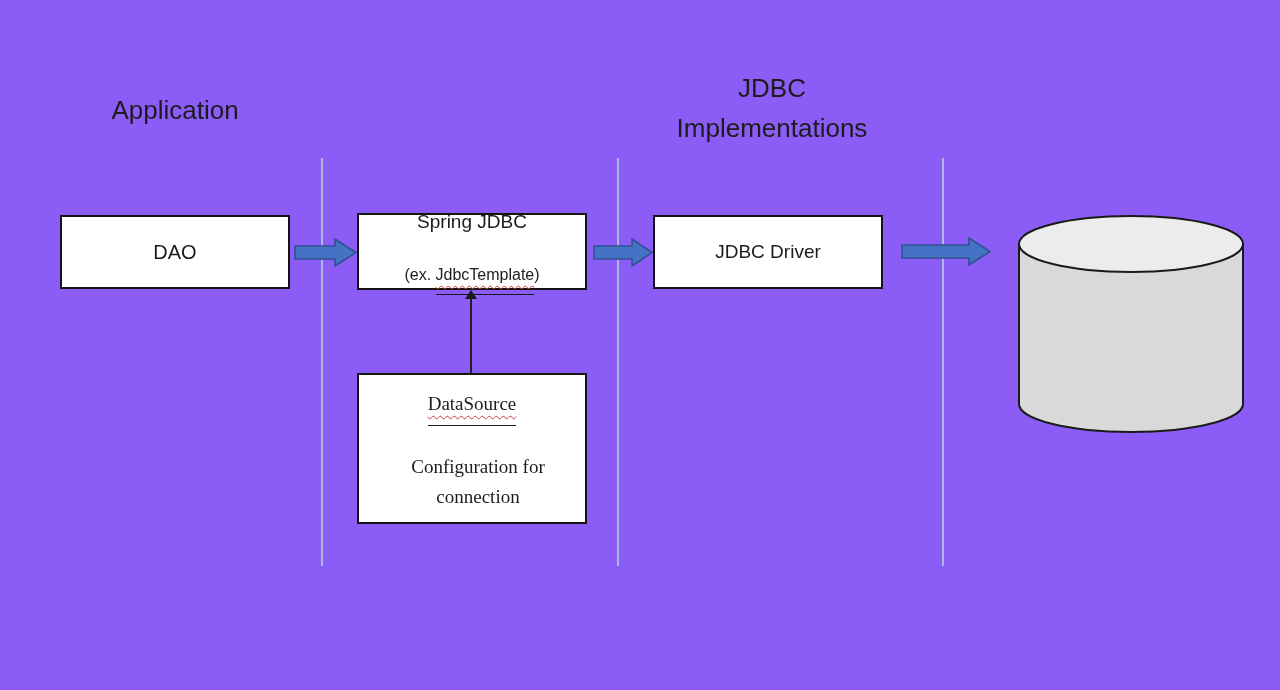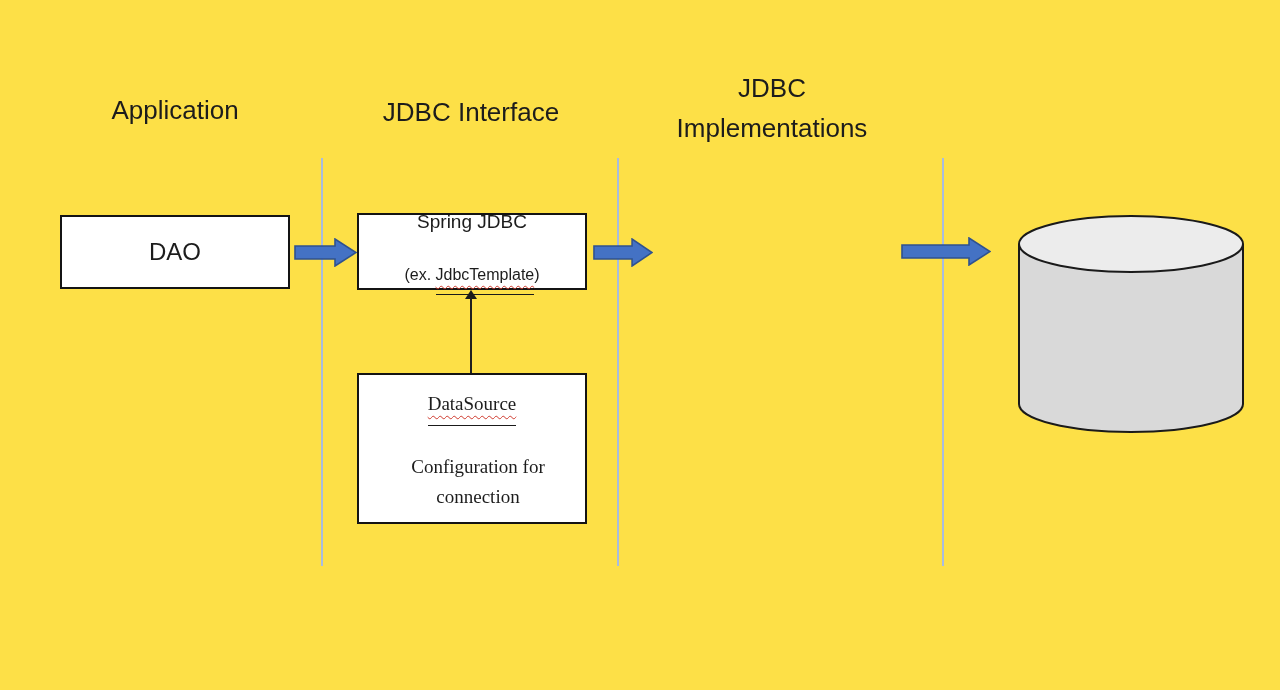--- a/index.html
+++ b/index.html
@@ -1,20 +1,20 @@
 <!DOCTYPE html>
 <html><head>
 <meta charset="utf-8">
 <style>
   html, body { margin: 0; padding: 0; background: #ffffff; }
   .canvas {
     position: relative;
     width: 1280px;
     height: 690px;
-    background: #fde047;
+    background: #8b5cf6;
     font-family: "Liberation Sans", sans-serif;
     color: #1c1c1c;
     overflow: hidden;
   }
   
   .col-header {
     position: absolute;
     text-align: center;
     font-size: 26px;
     line-height: 40px;
@@ -43,21 +43,21 @@
     position: absolute;
     background: #ffffff;
     border: 2.5px solid #141414;
     box-sizing: border-box;
     display: flex;
     flex-direction: column;
     align-items: center;
     justify-content: center;
     text-align: center;
   }
-  .node-dao        { left: 60px;  top: 215px; width: 230px; height: 74px;  font-size: 24px; }
+  .node-dao        { left: 60px;  top: 215px; width: 230px; height: 74px;  font-size: 20px; }
   .node-spring     { left: 357px; top: 213px; width: 230px; height: 77px; gap: 28px; }
   .node-driver     { left: 653px; top: 215px; width: 230px; height: 74px;  font-size: 19px; }
   .node-datasource { left: 357px; top: 373px; width: 230px; height: 151px; justify-content: flex-start; padding-top: 16px; font-family: Liberation Serif, serif; }
 
   .node-title { font-size: 19px; line-height: 26px; }
   .node-sub   { font-size: 16px; line-height: 22px; margin-top: 1px; }
 
   .misspelled {
     display: inline-block;
     border-bottom: 1.5px solid #1a1a1a;
@@ -104,37 +104,39 @@
     font-size: 19px;
     color: #1c1c1c;
   }
 </style>
 </head>
 <body>
 
 <div class="canvas">
 
   <div class="col-header hdr-application">Application</div>
-  <div class="col-header hdr-interface">JDBC Interface</div>
   <div class="col-header hdr-impl">JDBC
 Implementations</div>
 
   <div class="divider div1"></div>
   <div class="divider div2"></div>
   <div class="divider div3"></div>
 
   <div class="node node-dao">
     <span>DAO</span>
   </div>
 
   <div class="node node-spring">
     <div class="node-title">Spring JDBC</div>
     <div class="node-sub"><span>(ex. </span><span class="misspelled">JdbcTemplate</span><span>)</span></div>
   </div>
 
+  <div class="node node-driver">
+    <span>JDBC Driver</span>
+  </div>
 
   <div class="node node-datasource">
     <div class="node-title">
       <span class="misspelled">DataSource</span>
     </div>
     <div class="ds-body">Configuration for
 connection</div>
   </div>
 
   <svg class="flow-arrow arrow1" viewBox="0 0 63 29" preserveAspectRatio="none">

